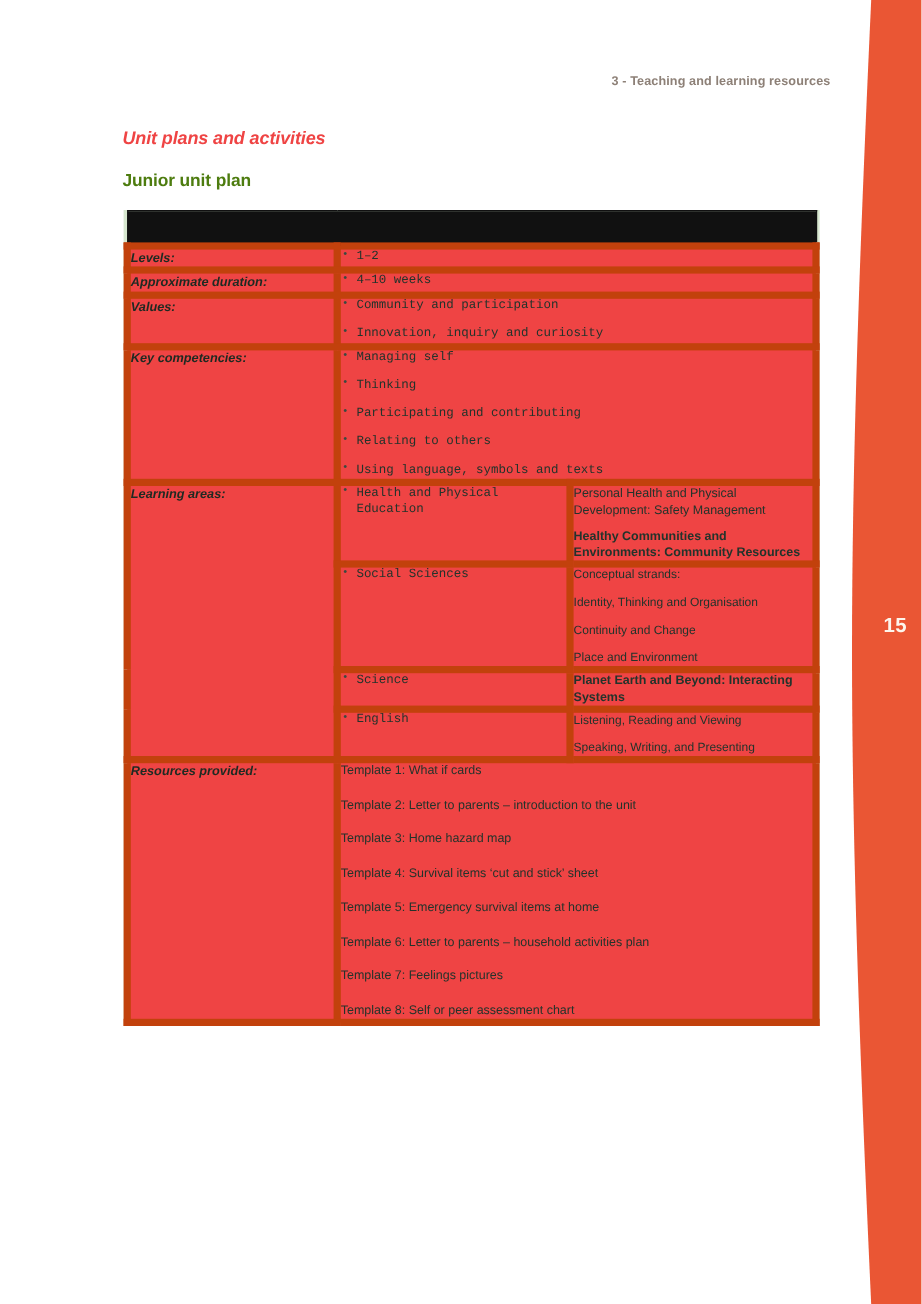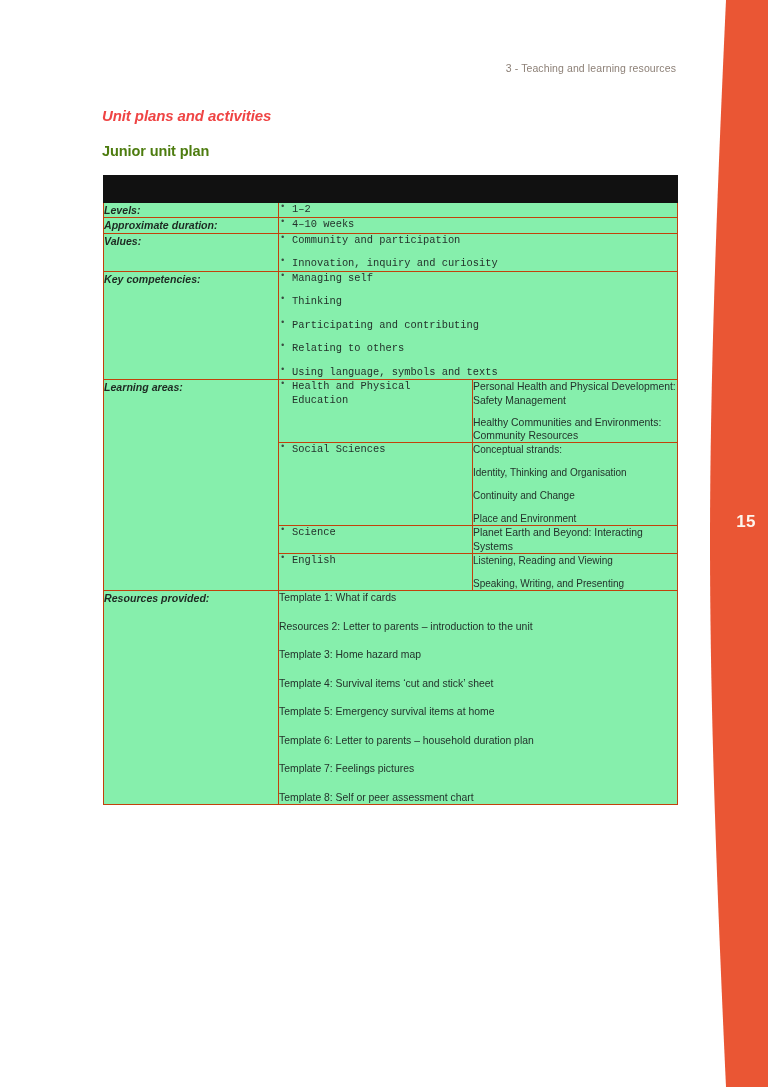--- a/index.html
+++ b/index.html
@@ -37,25 +37,25 @@
     font-size: 17px;
     font-weight: bold;
     font-family: "Liberation Sans", sans-serif;
     letter-spacing: 0.2px;
   }
 
   
   #running-header {
     position: absolute;
     top: 62px;
-    left: 103px;
+    left: 119px;
     width: 573px;
     text-align: right;
     font-size: 10.5px;
-    font-weight: normal;
+    font-weight: bold;
     color: #8d8077;
     letter-spacing: 0.1px;
   }
 
   
   #page-title {
     position: absolute;
     top: 107px;
     left: 102px;
     font-size: 15px;
@@ -78,24 +78,24 @@
   #unit-table {
     position: absolute;
     top: 175px;
     left: 103px;
     width: 574px;
     border-collapse: collapse;
     table-layout: fixed;
     background: #d7e7cf;
   }
   #unit-table td {
-    border: 1px solid #c2410c;
+    border: 6px solid #c2410c;
     vertical-align: top;
     padding: 0;
-    background: #86efac;
+    background: #ef4444;
   }
   .hdr-bar td {
     background: #111111 !important;
     border: 1px solid #111111 !important;
     height: 26px;
   }
 
   .lbl {
     font-size: 10.6px;
     font-weight: bold;
@@ -143,21 +143,21 @@
     color: #23332b;
   }
   .plain-line:last-child { margin-bottom: 0; }
 
   .tight-line {
     margin: 0 0 9px 0;
     font-size: 10.4px;
     line-height: 1.28;
     color: #23332b;
   }
-  .tight-line:last-child { margin-bottom: 0; }
+  .tight-line:last-child { margin-bottom: 0; font-weight: bold; }
 
   .res-line {
     margin: 0 0 15px 0;
     font-size: 10.4px;
     line-height: 1.3;
     color: #23332b;
   }
   .res-line:last-child { margin-bottom: 0; }
   .res-line .t-title { }
 
@@ -280,33 +280,33 @@
       </td>
     </tr>
 
     <tr>
       <td class="lbl">Resources provided:</td>
       <td class="cell" colspan="2">
         <div class="res-line">
           <span>Template 1: </span><span class="t-title">What if cards</span>
         </div>
         <div class="res-line">
-          <span>Resources 2: </span><span class="t-title">Letter to parents – introduction to the unit</span>
+          <span>Template 2: </span><span class="t-title">Letter to parents – introduction to the unit</span>
         </div>
         <div class="res-line">
           <span>Template 3: </span><span class="t-title">Home hazard map</span>
         </div>
         <div class="res-line">
           <span>Template 4: </span><span class="t-title">Survival items ‘cut and stick’ sheet</span>
         </div>
         <div class="res-line">
           <span>Template 5: </span><span class="t-title">Emergency survival items at home</span>
         </div>
         <div class="res-line">
-          <span>Template 6: </span><span class="t-title">Letter to parents – household duration plan</span>
+          <span>Template 6: </span><span class="t-title">Letter to parents – household activities plan</span>
         </div>
         <div class="res-line">
           <span>Template 7: </span><span class="t-title">Feelings pictures</span>
         </div>
         <div class="res-line">
           <span>Template 8: </span><span class="t-title">Self or peer assessment chart</span>
         </div>
       </td>
     </tr>
 

